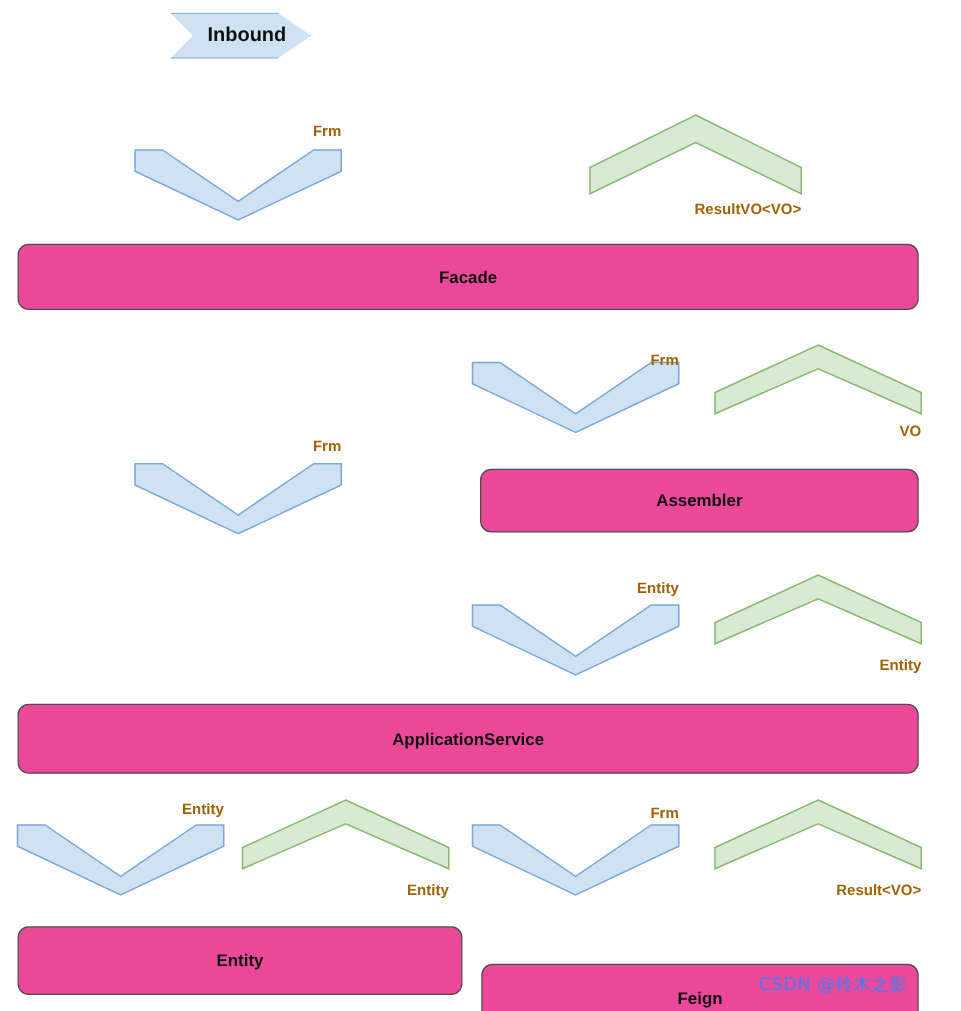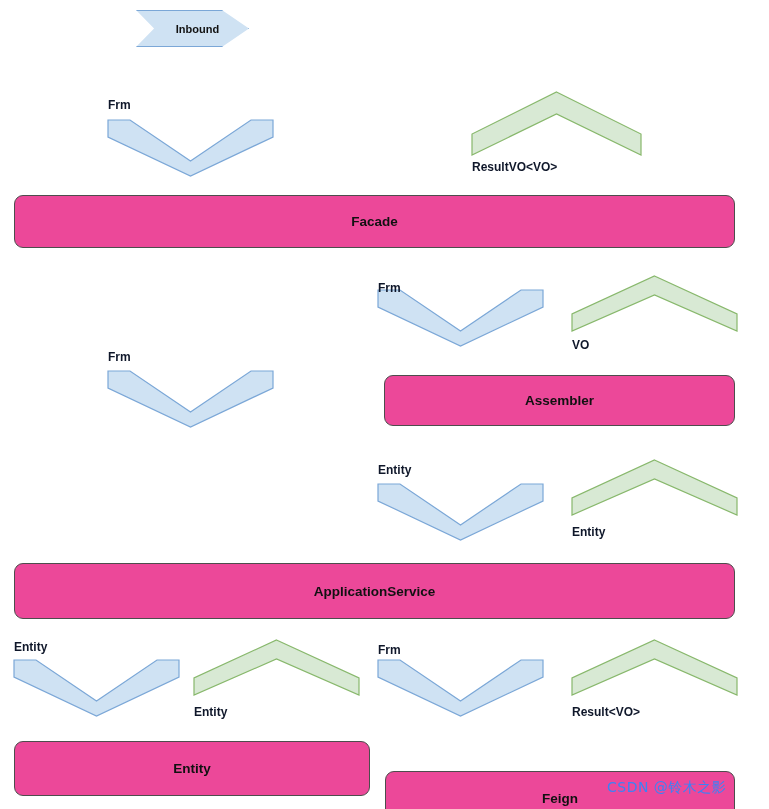--- a/index.html
+++ b/index.html
@@ -20,21 +20,21 @@
     left: 0; top: 0;
     width: 769px;
     height: 809px;
   }
   
   .pennant {
     position: absolute;
     display: flex;
     align-items: center;
     justify-content: center;
-    font-size: 11px;
+    font-size: 16px;
     font-weight: bold;
     color: #111111;
     box-sizing: border-box;
   }
   .pennant-in {
     background: #cfe2f3;
     border: 1px solid #7ba7d7;
     clip-path: polygon(0% 0%, 76% 0%, 100% 50%, 76% 100%, 0% 100%, 16% 50%);
     padding-left: 10px;
   }
@@ -65,23 +65,23 @@
   .chev svg {
     display: block;
     width: 100%;
     height: 100%;
     overflow: visible;
   }
   .chev-label {
     position: absolute;
     font-size: 12px;
     font-weight: bold;
-    color: #0f172a;
+    color: #a16207;
     white-space: nowrap;
-    text-align: left;
+    text-align: right;
   }
   
   .watermark {
     position: absolute;
     font-size: 14px;
     color: #3b82f6;
     white-space: nowrap;
     letter-spacing: 0.5px;
     font-family: "DejaVu Sans", sans-serif;
   }

